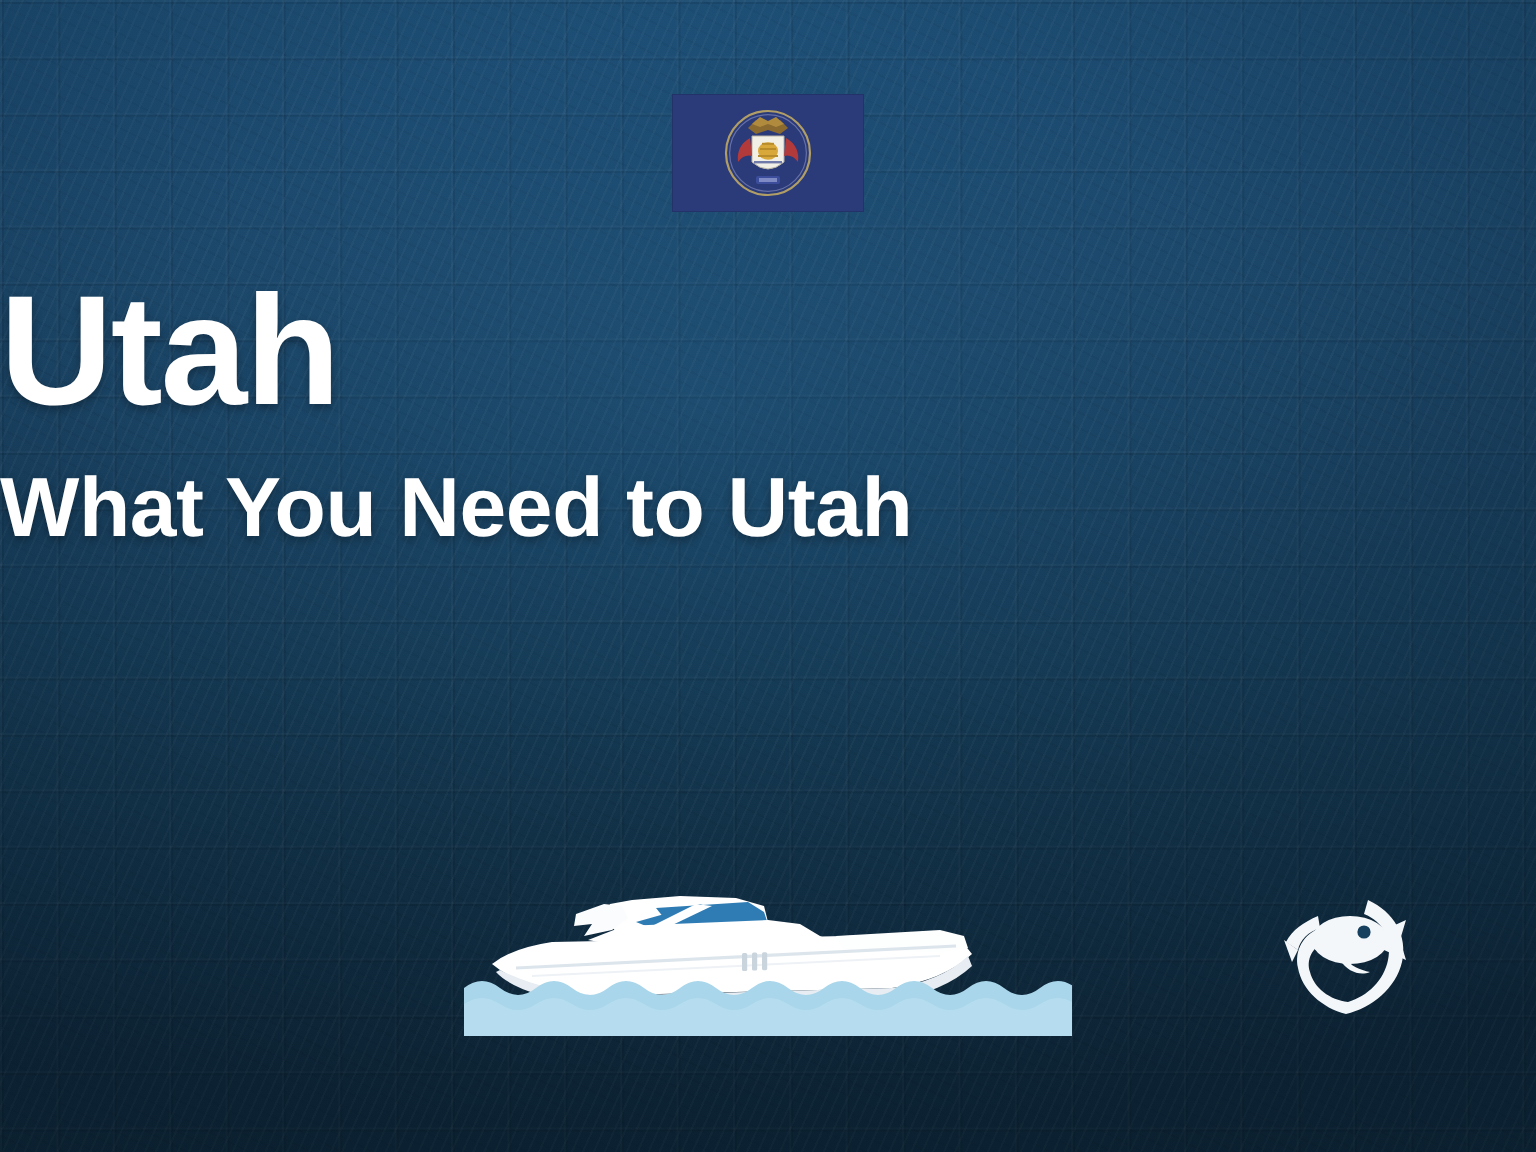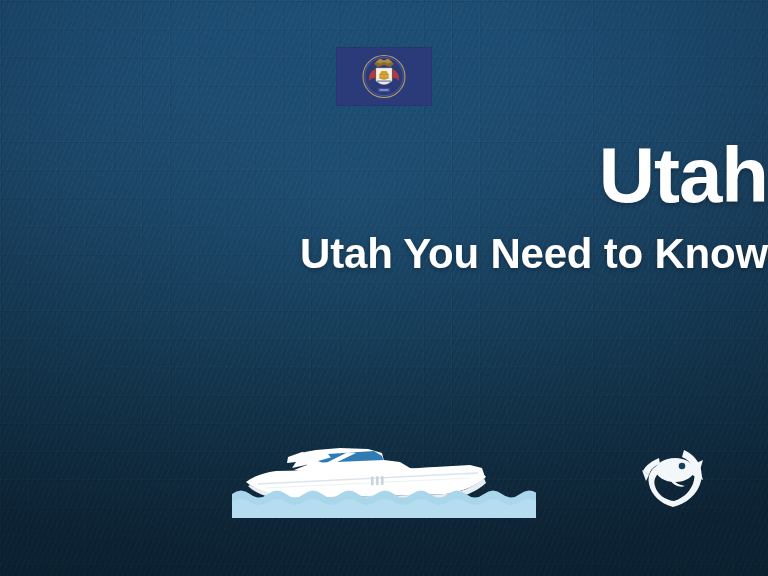--- a/index.html
+++ b/index.html
@@ -81,21 +81,21 @@
     height: 59px;
   }
   #flag-wrap svg { display: block; width: 100%; height: 100%; }
 
   
   #headline {
     position: absolute;
     left: 0;
     top: 136px;
     width: 768px;
-    text-align: right;
+    text-align: left;
     color: #ffffff;
   }
   .line1 {
     font-size: 78px;
     font-weight: bold;
     letter-spacing: -1px;
     line-height: 1.0;
     color: #ffffff;
     text-shadow: 0 2px 5px rgba(0,0,0,0.30);
   }
@@ -172,21 +172,21 @@
       <path d="M39 22 Q32 26 33 34 Q36 30 40 31 Z" fill="#b33a3a"></path>
       <path d="M57 22 Q64 26 63 34 Q60 30 56 31 Z" fill="#b33a3a"></path>
 
       <rect x="42" y="41" width="12" height="4" rx="1" fill="#3c4d9c"></rect>
       <rect x="43.5" y="42" width="9" height="2" fill="#9aa4d4" opacity="0.7"></rect>
     </svg>
   </div>
 
   <div id="headline">
     <div class="line1">Utah</div>
-    <div class="line3">Utah You Need to Know</div>
+    <div class="line3">What You Need to Utah</div>
   </div>
 
   <div id="boat-wrap">
     <svg viewBox="0 0 304 90" xmlns="http://www.w3.org/2000/svg">
 
       <path d="M77 39 L70 31 L73 24 L84 22 L108 20 L136 21 L150 25 L152 33 L112 36 Z" fill="#ffffff"></path>
 
       <path d="M56 29 L70 24 L79 25 L82 31 L74 37 L60 40 L64 34 L55 35 Z" fill="#fbfcfd"></path>
 
       <path d="M96 26 L142 23 L150 28 L152 34 L104 36 Z" fill="#2f7cb5"></path>

